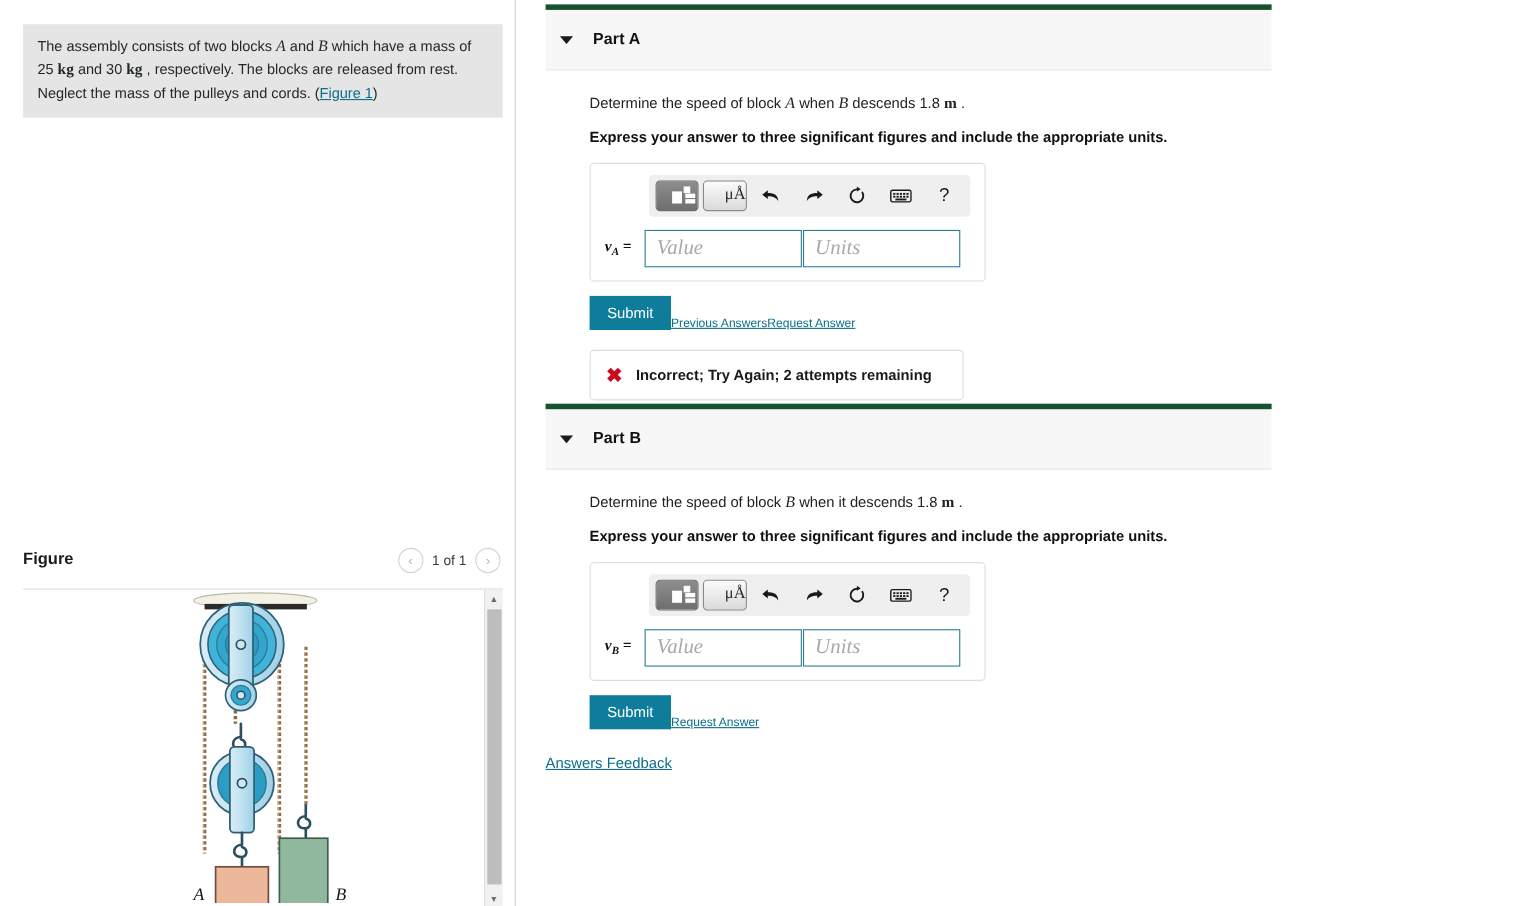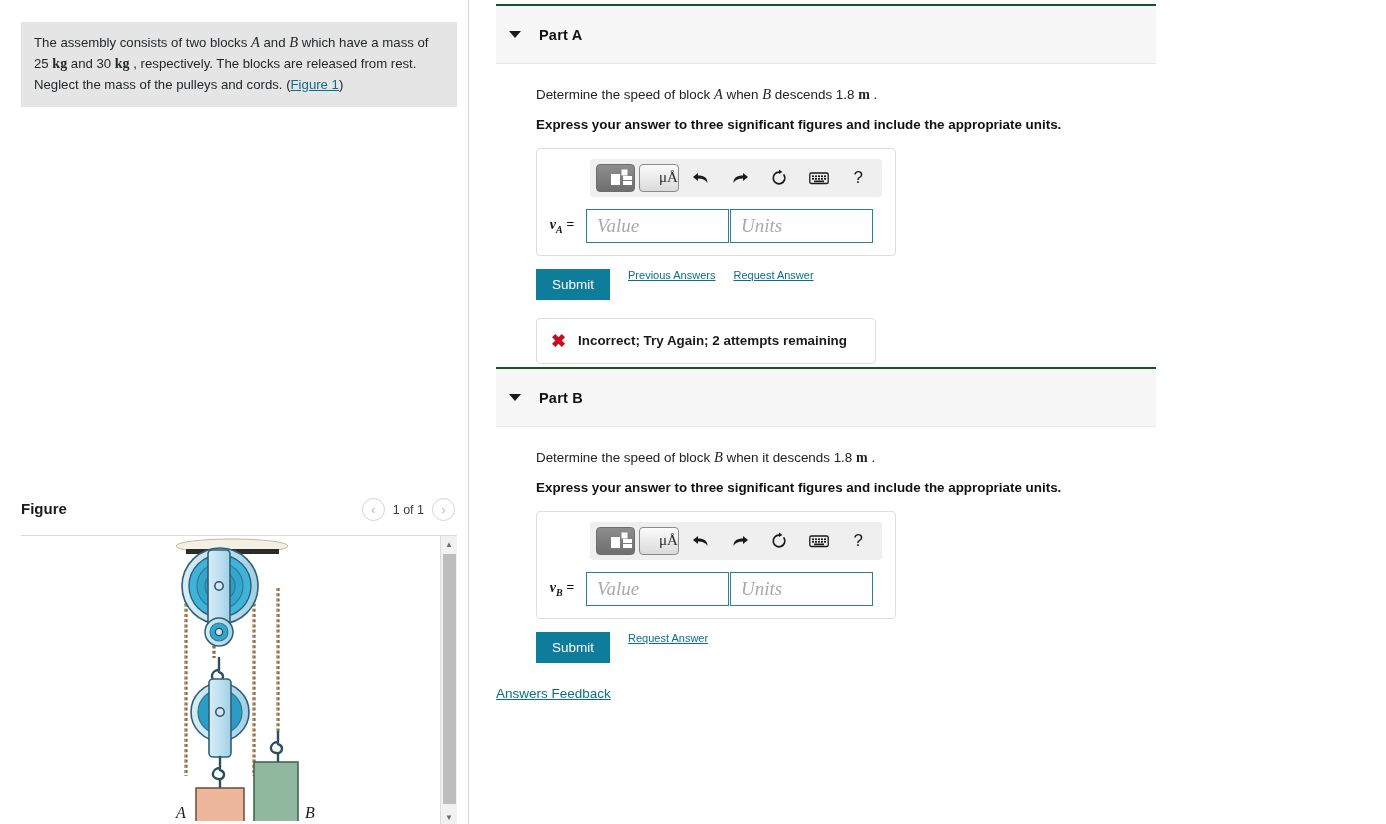--- a/index.html
+++ b/index.html
@@ -88,21 +88,21 @@
   .right-panel {
     position: absolute; left: 470px; top: 0;
     width: 916px; height: 824px; background: #fff;
   }
   .part-block { position: absolute; left: 26px; width: 660px; }
 
   .part-header {
     position: relative;
     width: 660px; height: 60px;
     background: #f7f7f7;
-    border-top: 2px solid #14532d;
+    border-top: 5px solid #14532d;
     border-bottom: 1px solid #e8e8e8;
     display: flex; align-items: center;
     cursor: pointer;
   }
   .caret {
     margin-left: 13px; margin-right: 18px;
     width: 0; height: 0;
     border-left: 6px solid transparent;
     border-right: 6px solid transparent;
     border-top: 7px solid #1a1a1a;
@@ -156,21 +156,21 @@
   .fin {
     height: 34px; border: 1px solid #2a7f95;
     font-family: "Liberation Serif", serif; font-style: italic;
     font-size: 19px; color: #a8a8a8;
     padding: 0 10px; background: #fff; outline: none;
   }
   .fin.value { width: 143px; }
   .fin.units { width: 143px; margin-left: 1px; }
   .fin::placeholder { color: #a9a9a9; opacity: 1; }
 
-  .submit-row { display: flex; align-items: flex-start; margin-top: 13px; gap: 18px; }
+  .submit-row { display: flex; align-items: flex-end; margin-top: 13px; }
   .btn-submit {
     background: #0e7c9b; color: #fff; border: none;
     font-family: "Liberation Sans", sans-serif;
     font-size: 13.5px; padding: 8px 16px; cursor: pointer;
   }
   .alink {
     color: #0b6e8a; font-size: 11px; text-decoration: underline; cursor: pointer;
   }
 
   .feedback-box {

